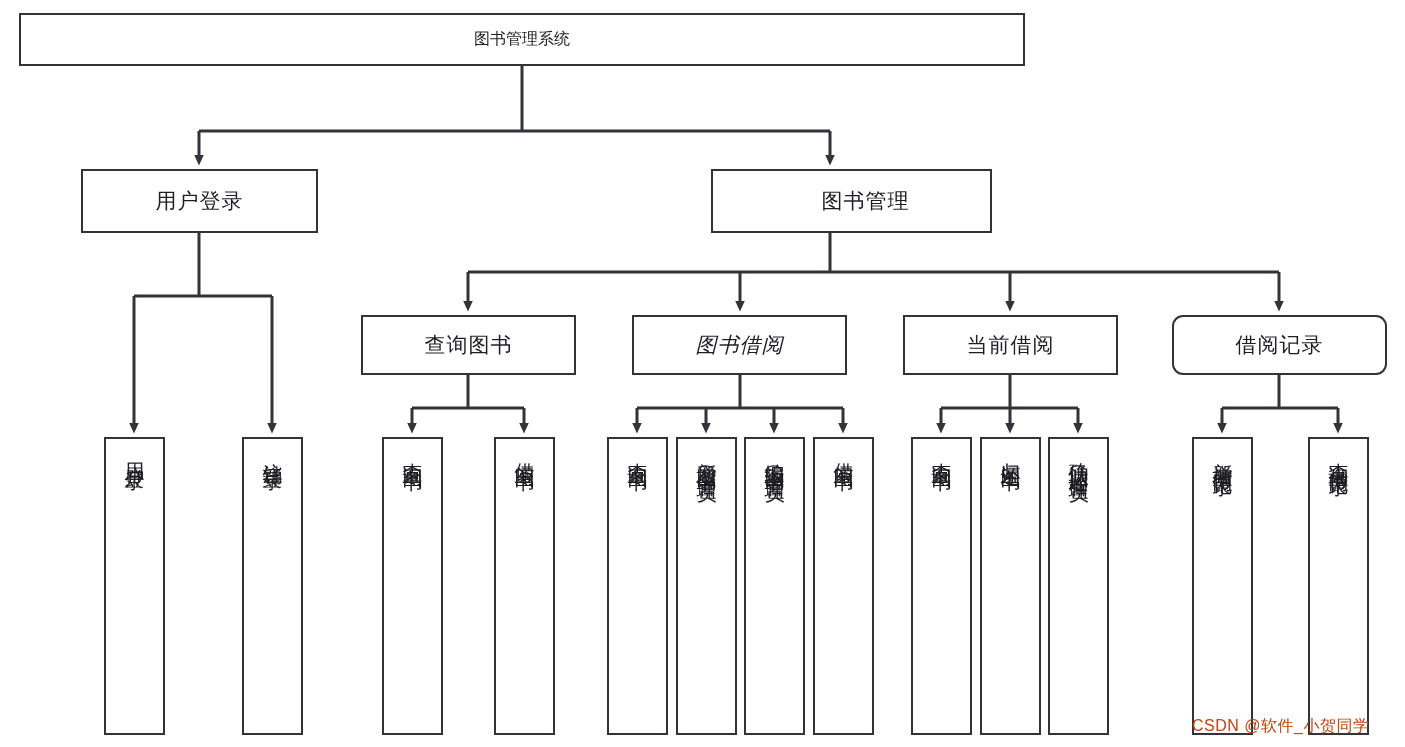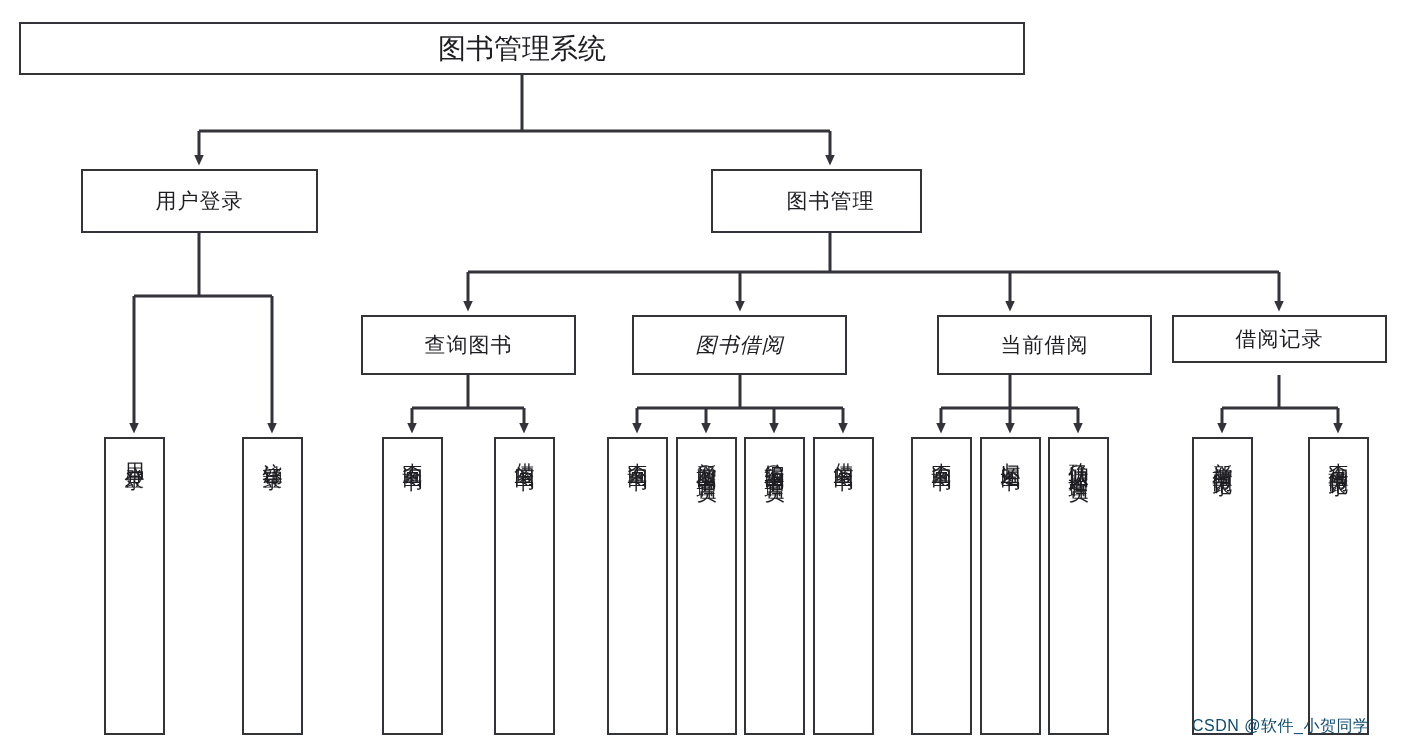--- a/index.html
+++ b/index.html
@@ -34,22 +34,21 @@
     justify-content: center;
     color: #1d1d22;
     z-index: 2;
   }
   .node.h {
     font-size: 21px;
     letter-spacing: 1px;
     line-height: 1.2;
   }
   .node.root {
-    font-size: 28px;
-    margin-top: 9px;
+    font-size: 16px;
   }
   .node.v {
     font-size: 20px;
     writing-mode: vertical-rl;
     text-orientation: upright;
     letter-spacing: 3px;
     padding-top: 8px;
     justify-content: flex-start;
     align-items: center;
     line-height: 1.05;
@@ -57,21 +56,21 @@
   .node.v span {
     writing-mode: vertical-rl;
     text-orientation: upright;
     display: block;
   }
   .watermark {
     position: absolute;
     left: 1192px;
     top: 716px;
     font-size: 16px;
-    color: #0c4a6e;
+    color: #c2410c;
     letter-spacing: 0.5px;
     z-index: 5;
     white-space: nowrap;
   }
 </style>
 </head>
 <body>
 
 <div id="canvas">
 
@@ -126,37 +125,37 @@
   </svg>
 
   <div class="node root" style="left:19px; top:13px; width:1006px; height:53px;">
     <span>图书管理系统</span>
   </div>
 
   <div class="node h" style="left:81px; top:169px; width:237px; height:64px;">
     <span>用户登录</span>
   </div>
 
-  <div class="node h" style="left:711px; top:169px; width:211px; height:64px;padding-left:28px;">
+  <div class="node h" style="left:711px; top:169px; width:281px; height:64px;padding-left:28px;">
     <span>图书管理</span>
   </div>
 
   <div class="node h" style="left:361px; top:315px; width:215px; height:60px;">
     <span>查询图书</span>
   </div>
 
   <div class="node h" style="left:632px; top:315px; width:215px; height:60px;font-style:italic;">
     <span>图书借阅</span>
   </div>
 
-  <div class="node h" style="left:937px; top:315px; width:215px; height:60px;">
+  <div class="node h" style="left:903px; top:315px; width:215px; height:60px;">
     <span>当前借阅</span>
   </div>
 
-  <div class="node h" style="left:1172px; top:315px; width:215px; height:48px;">
+  <div class="node h" style="left:1172px; top:315px; width:215px; height:60px;border-radius:11px;">
     <span>借阅记录</span>
   </div>
 
   <div class="node v" style="left:104px; top:437px; width:61px; height:298px;">
     <span>用户登录</span>
   </div>
 
   <div class="node v" style="left:242px; top:437px; width:61px; height:298px;">
     <span>注销登录</span>
   </div>

